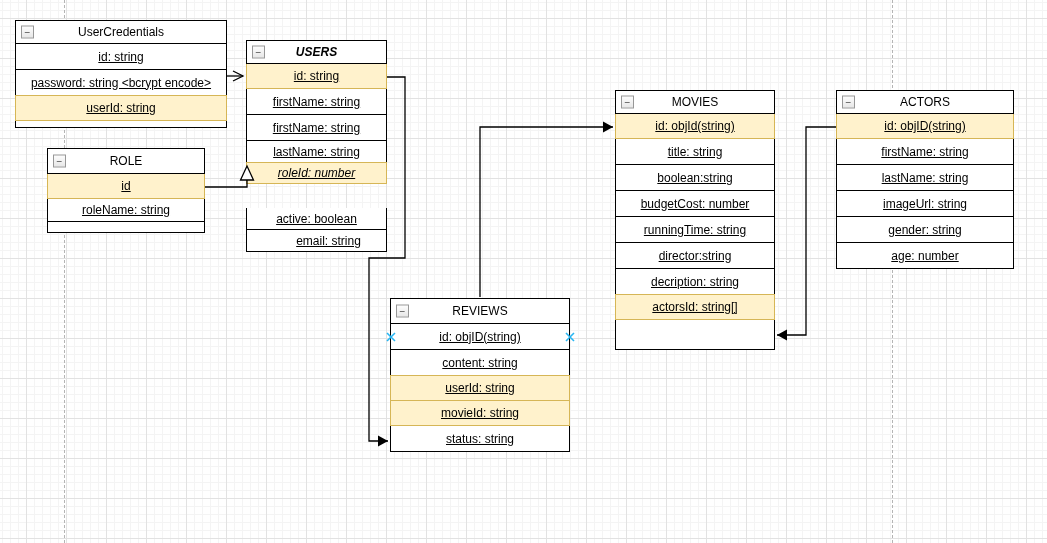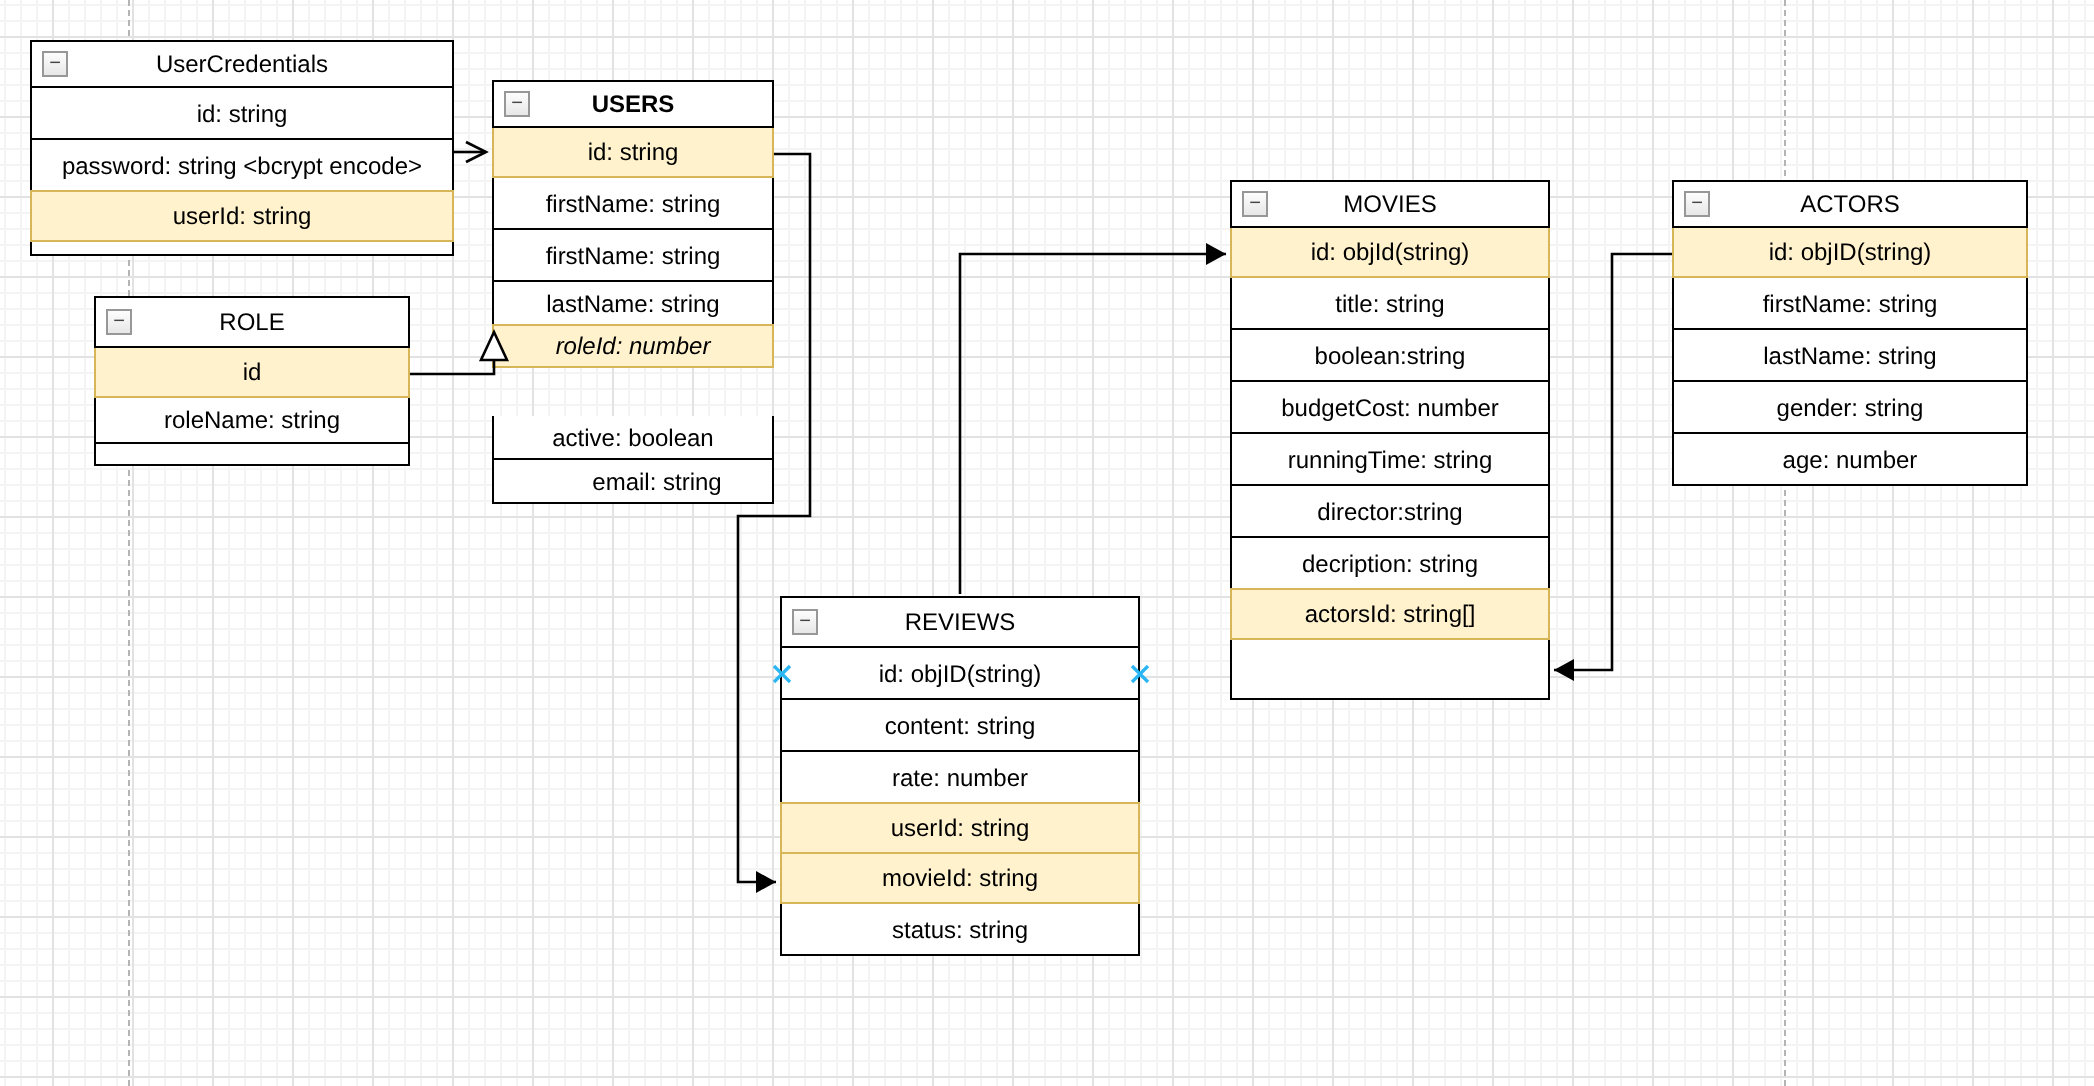--- a/index.html
+++ b/index.html
@@ -34,33 +34,33 @@
     position:absolute;left:5px;top:50%;transform:translateY(-50%);
     width:13px;height:13px;border:1px solid #979797;
     background:linear-gradient(#fdfdfd,#e7e7e7);
     display:flex;align-items:center;justify-content:center;
     font-size:10px;line-height:1;color:#444;
   }
   .row{
     display:flex;align-items:center;justify-content:center;
     background:#fff;height:26px;
     border-left:1px solid #000;border-right:1px solid #000;border-bottom:1px solid #000;
-    text-align:left;white-space:nowrap;
+    text-align:left;white-space:nowrap;text-decoration:underline;
   }
   .row.hl{
     background:#FFF2CC;
     border:1px solid #D6B656;
     margin-top:-1px;
   }
   .row.it{font-style:italic;}
   .strip{
     background:#fff;
     border-left:1px solid #000;border-right:1px solid #000;border-bottom:1px solid #000;
   }
-  .t-users .hdr .title{font-weight:bold;}
+  .t-users .hdr .title{font-weight:bold;font-style:italic;}
   .edges{position:absolute;left:0;top:0;pointer-events:none;}
 </style>
 </head>
 <body>
 
 <div class="canvas">
 
   <div class="page-guide" style="left:64px;"></div>
   <div class="page-guide" style="left:892px;"></div>
 
@@ -99,21 +99,20 @@
     <div class="strip" style="height:11px;"></div>
   </div>
 
   <div class="entity t-reviews" style="left:390px;top:298px;width:180px;">
     <div class="hdr" style="height:26px;">
       <span class="collapse">−</span>
       <span class="title">REVIEWS</span>
     </div>
     <div class="row">id: objID(string)</div>
     <div class="row">content: string</div>
-    <div class="row">rate: number</div>
     <div class="row hl">userId: string</div>
     <div class="row hl">movieId: string</div>
     <div class="row">status: string</div>
   </div>
 
   <div class="entity t-movies" style="left:615px;top:90px;width:160px;">
     <div class="hdr">
       <span class="collapse">−</span>
       <span class="title">MOVIES</span>
     </div>
@@ -129,20 +128,21 @@
   </div>
 
   <div class="entity t-actors" style="left:836px;top:90px;width:178px;">
     <div class="hdr">
       <span class="collapse">−</span>
       <span class="title">ACTORS</span>
     </div>
     <div class="row hl">id: objID(string)</div>
     <div class="row">firstName: string</div>
     <div class="row">lastName: string</div>
+    <div class="row">imageUrl: string</div>
     <div class="row">gender: string</div>
     <div class="row">age: number</div>
   </div>
 
   <svg class="edges" width="1047" height="543" viewBox="0 0 1047 543">
     <defs>
       <marker id="mFilled" markerUnits="userSpaceOnUse" markerWidth="13" markerHeight="13" refX="10.5" refY="6" orient="auto">
         <path d="M0.5,0.5 L10.5,6 L0.5,11.5 Z" fill="#000"></path>
       </marker>
       <marker id="mOpen" markerUnits="userSpaceOnUse" markerWidth="14" markerHeight="13" refX="12" refY="6" orient="auto">

